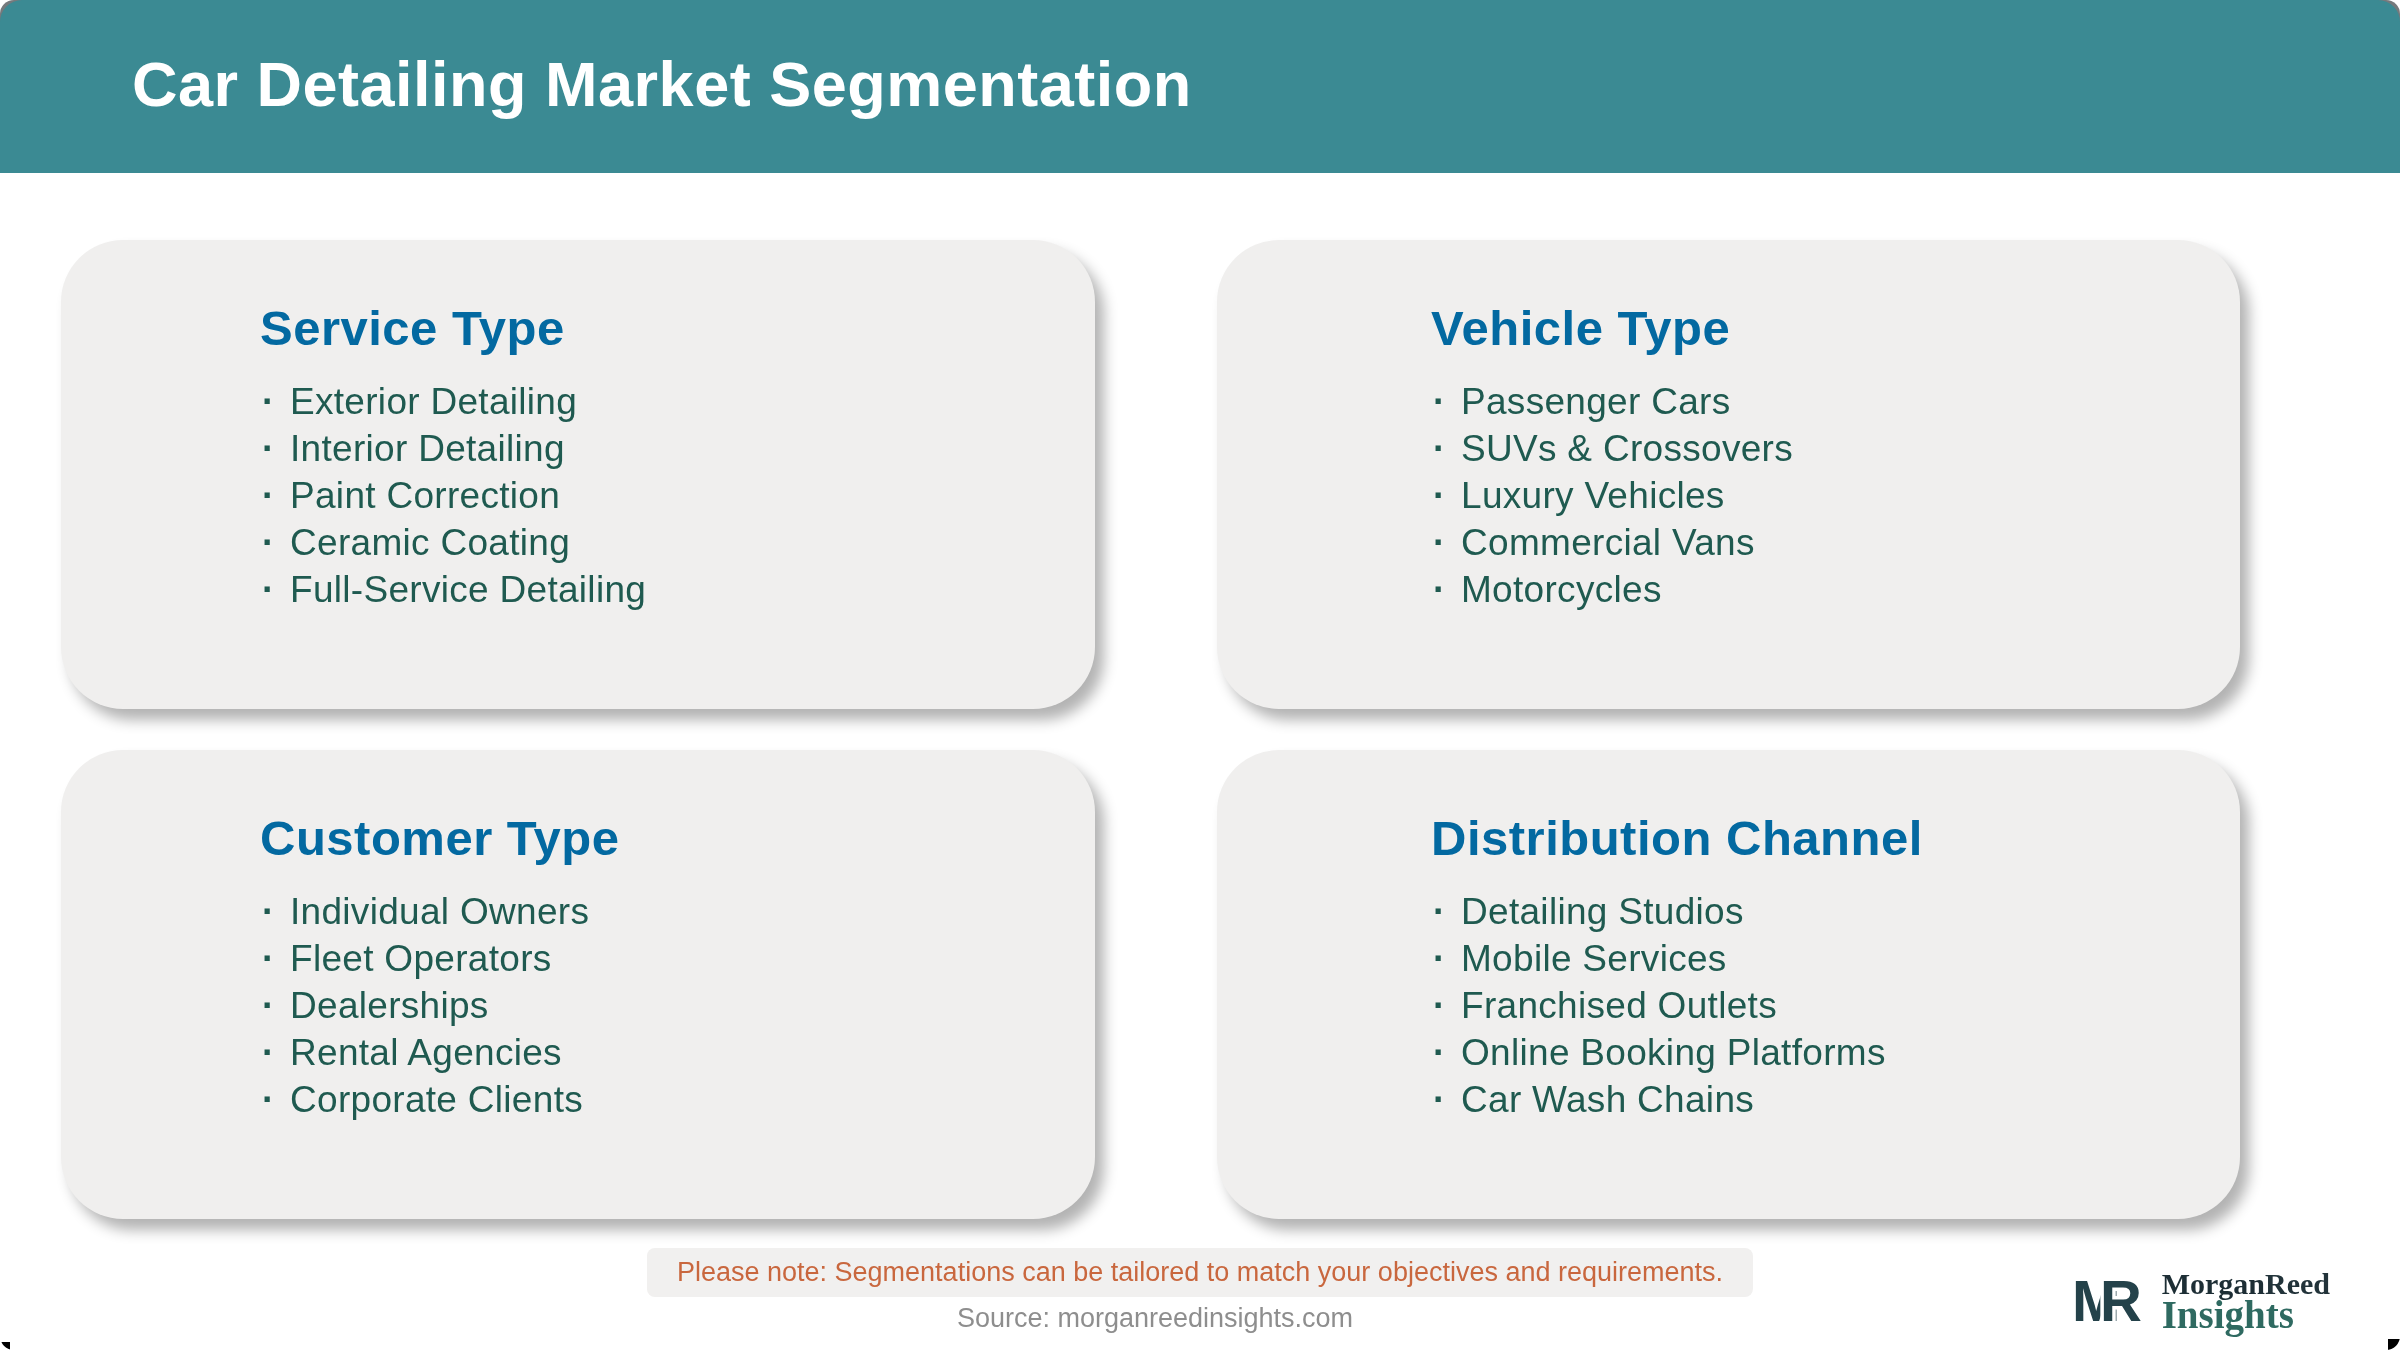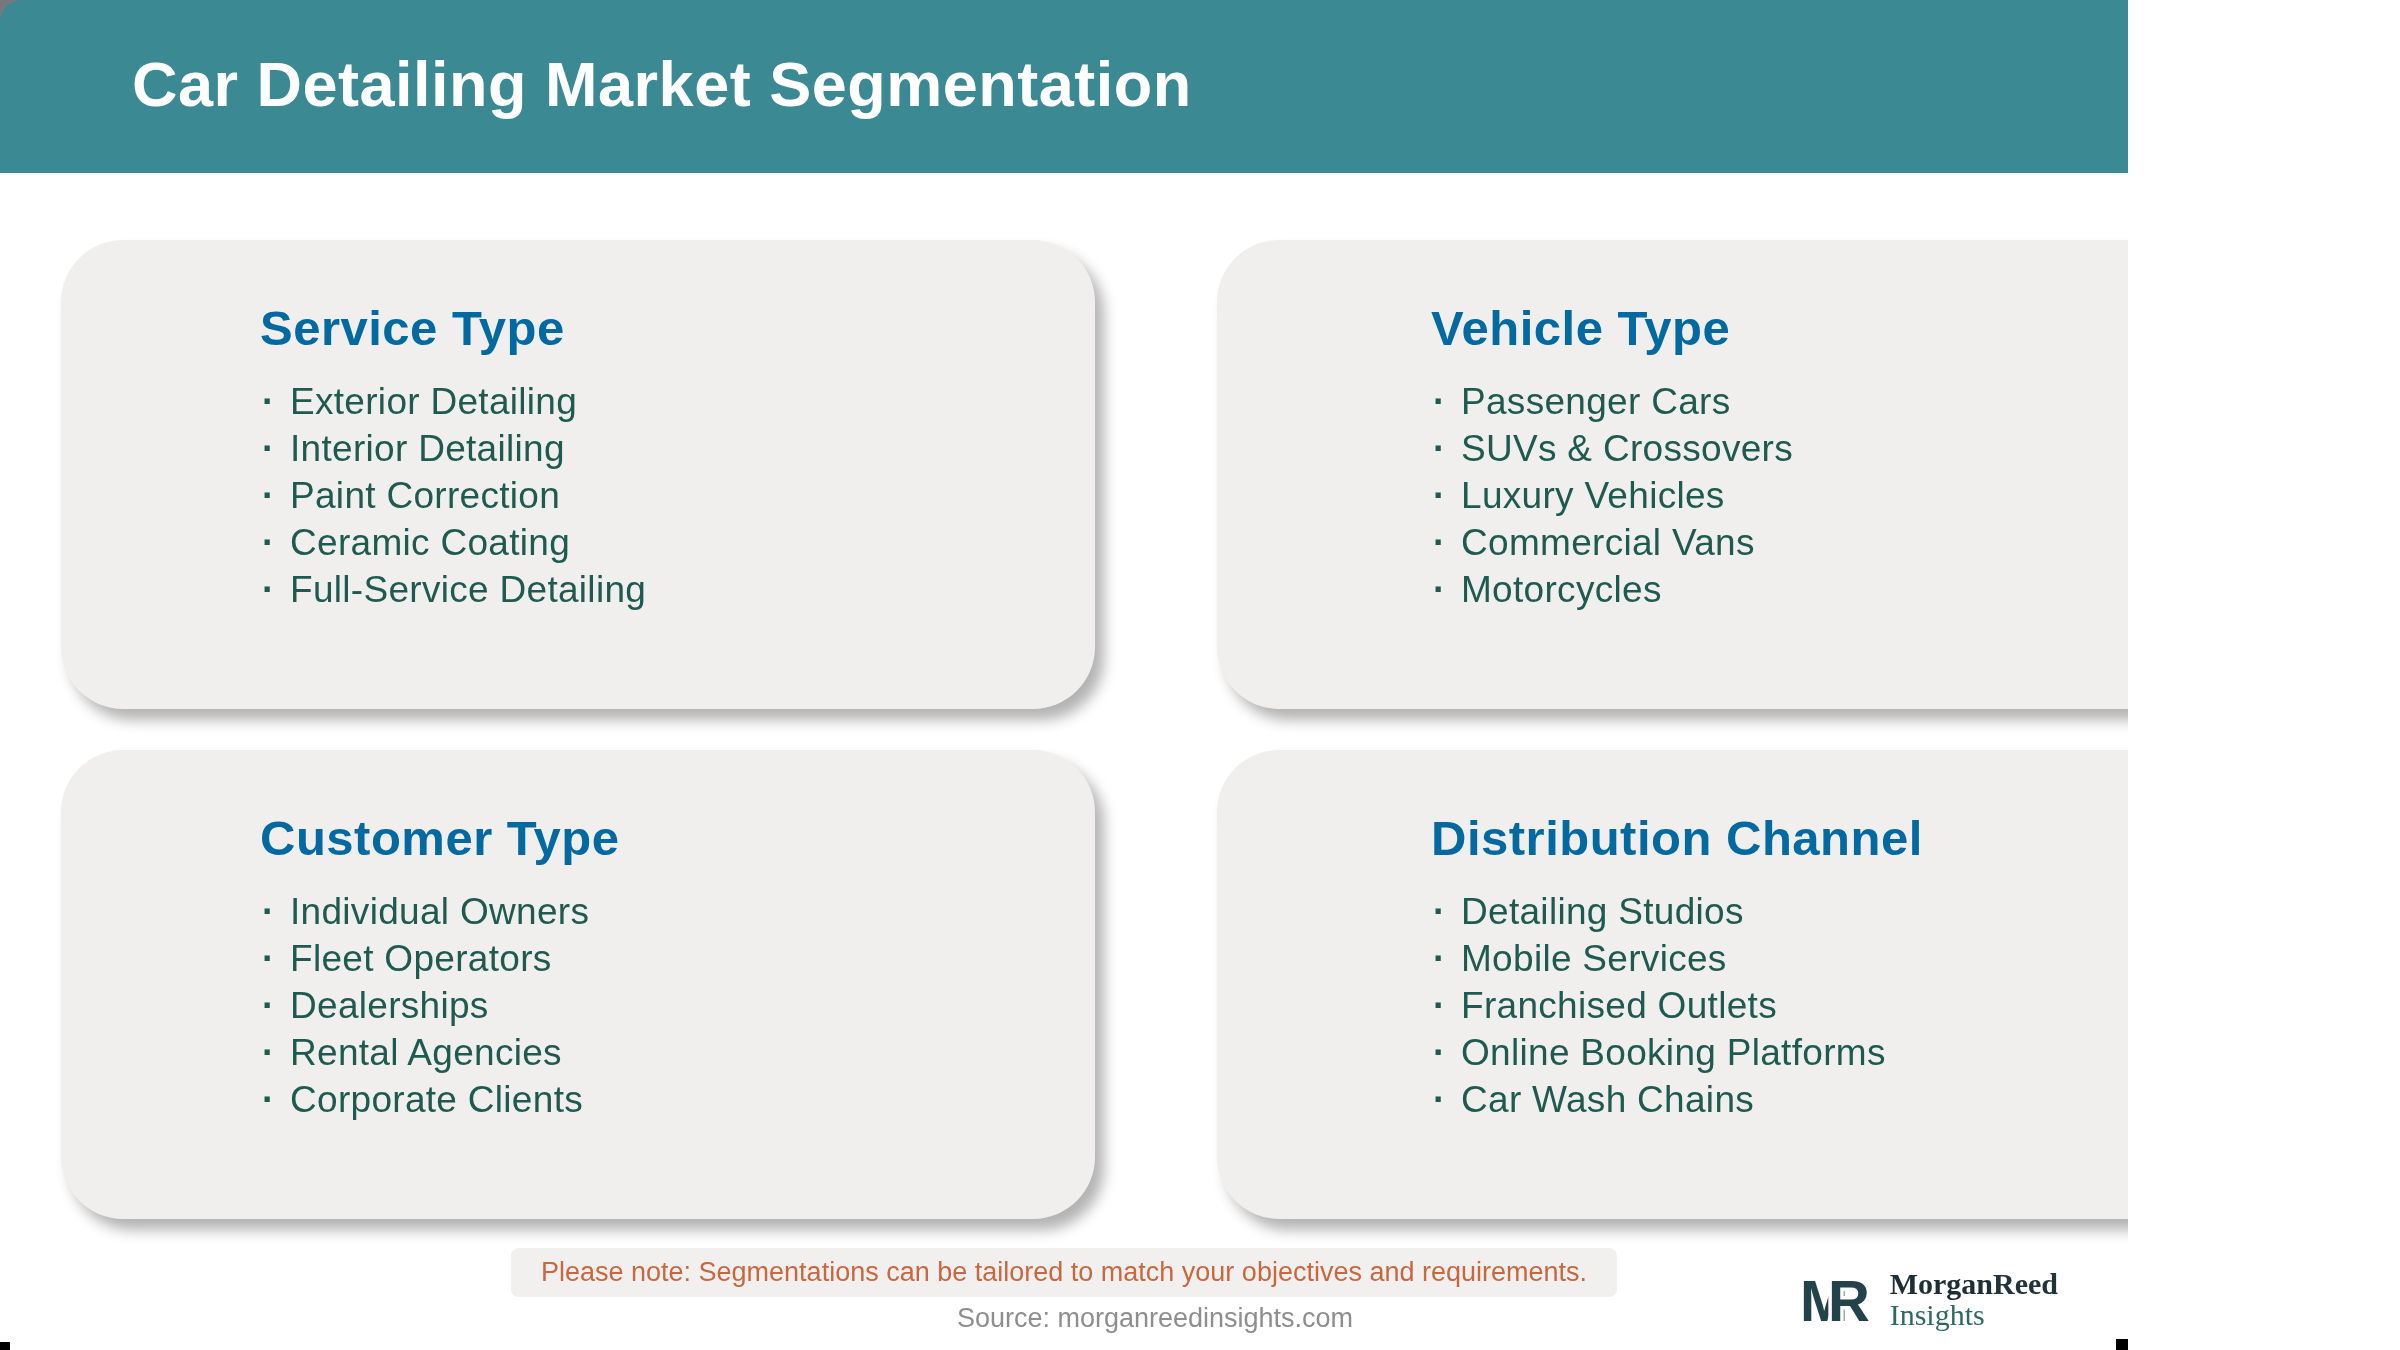--- a/index.html
+++ b/index.html
@@ -2,21 +2,21 @@
 <html><head>
 <meta charset="utf-8">
 <style>
   html, body { margin: 0; padding: 0; }
   body {
     width: 2400px; height: 1350px;
     background: #ffffff;
     font-family: "Liberation Sans", sans-serif;
     overflow: hidden;
   }
-  .stage { position: relative; width: 2128px; height: 1350px; background: #ffffff; overflow: hidden; }
+  .stage { position: relative; width: 2400px; height: 1350px; background: #ffffff; overflow: hidden; border-radius: 14px; }
 
   
   .top-backdrop { position: absolute; top: 0; left: 0; width: 2400px; height: 60px; background: #75797c; }
 
   .header {
     position: absolute; top: 0; left: 0; width: 2400px; height: 173px;
     background: #3b8a93;
     border-radius: 22px 22px 0 0;
     display: flex; align-items: center;
   }
@@ -91,21 +91,21 @@
   .mono-r { stroke: #ffffff; stroke-width: 7px; paint-order: stroke; }
   .brand-text { display: flex; flex-direction: column; justify-content: flex-start; }
   .brand-line1 {
     font-family: "Liberation Serif", serif;
     font-size: 30px; line-height: 30px; color: #1d2e35; font-weight: 700;
     white-space: nowrap;
   }
   .brand-line1 .part2 { font-weight: 700; color: #22333a; }
   .brand-line2 {
     font-family: "Liberation Serif", serif;
-    font-size: 30px; line-height: 31px; color: #2f6a61; font-weight: 400;
+    font-size: 39px; line-height: 31px; color: #2f6a61; font-weight: 700;
   }
 
   .corner-bl { position: absolute; left: 0; bottom: 0; width: 10px; height: 8px; background: #000000; }
   .corner-br { position: absolute; right: 0; bottom: 0; width: 12px; height: 11px; background: #000000; }
 </style>
 </head>
 <body>
 
 <div class="stage">
 

